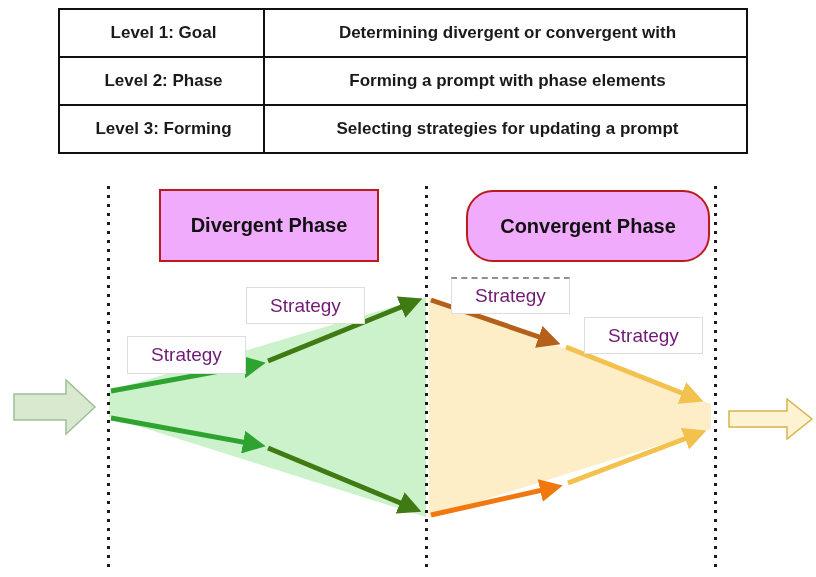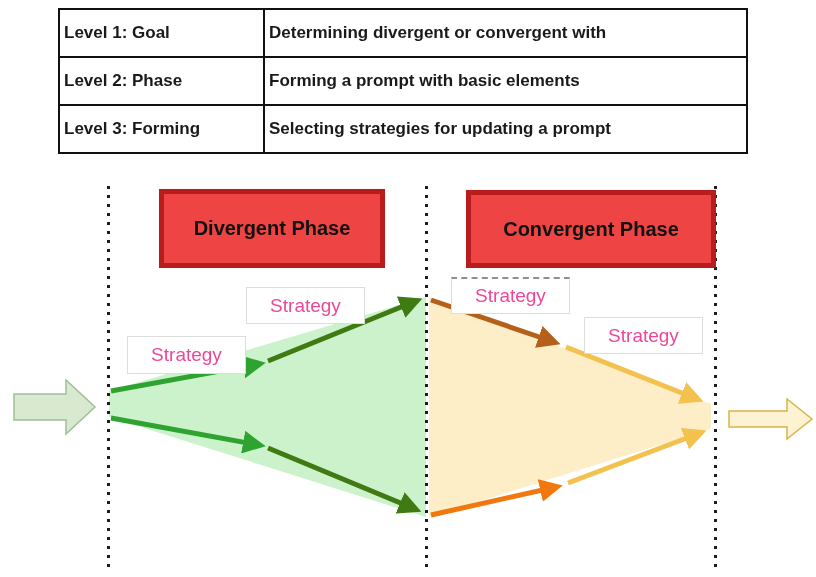--- a/index.html
+++ b/index.html
@@ -29,60 +29,61 @@
     table-layout: fixed;
   }
   table.levels td {
     border: 2px solid #111111;
     font-weight: bold;
     font-size: 17px;
     padding: 0 0 0 4px;
     vertical-align: middle;
     white-space: nowrap;
     overflow: hidden;
+    text-align: center;
   }
   table.levels col.c1 { width: 205px; }
   table.levels tr { height: 48px; }
   
   .diagram-svg {
     position: absolute;
     left: 0;
     top: 0;
     width: 816px;
     height: 577px;
   }
   .dotted-line {
     position: absolute;
     top: 186px;
     width: 3px;
     height: 384px;
     background: repeating-linear-gradient(to bottom, #1c1c1c 0px, #1c1c1c 3px, transparent 3px, transparent 9px);
   }
   .phase-label {
     position: absolute;
-    background: #ef4444;
-    border: 5px solid #b91c1c;
+    background: #f0abfc;
+    border: 2px solid #b91c1c;
     box-shadow: 0 0 0 1px rgba(0,0,0,0.02);
     display: flex;
     align-items: center;
     justify-content: center;
     font-weight: bold;
     font-size: 20px;
     color: #111111;
   }
   .strategy-label {
     position: absolute;
     background: #ffffff;
     border: 1px solid #dddddd;
     display: flex;
     align-items: center;
     justify-content: center;
     font-size: 19px;
     font-weight: normal;
-    color: #ec4899;
+    color: #701a75;
   }
   .strategy-label.dashed-top {
     border-top: 2px dashed #8f8f8f;
   }
 </style>
 </head>
 <body>
 
 <div class="canvas">
 
@@ -91,21 +92,21 @@
         <col class="c1">
         <col>
       </colgroup>
     <tbody>
       <tr>
         <td>Level 1: Goal</td>
         <td>Determining divergent or convergent with</td>
       </tr>
       <tr>
         <td>Level 2: Phase</td>
-        <td>Forming a prompt with basic elements</td>
+        <td>Forming a prompt with phase elements</td>
       </tr>
       <tr>
         <td>Level 3: Forming</td>
         <td>Selecting strategies for updating a prompt</td>
       </tr>
     </tbody>
   </table>
 
   <svg class="diagram-svg" viewBox="0 0 816 577">
     <defs>
@@ -143,20 +144,20 @@
 
     <polygon points="14,394 66,394 66,380 95,407 66,434 66,420 14,420" stroke-width="1.5" fill="#d8e9d0" stroke="#9fbf97"></polygon>
     <polygon points="729,411 787,411 787,399 812,419 787,439 787,427 729,427" stroke-width="1.5" fill="#fdf3d3" stroke="#d9b34a"></polygon>
   </svg>
 
   <div class="dotted-line" style="left:107px;"></div>
   <div class="dotted-line" style="left:425px;"></div>
   <div class="dotted-line" style="left:714px;"></div>
 
   <div class="phase-label" style="left:159px; top:189px; width:216px; height:69px;">Divergent Phase</div>
-  <div class="phase-label" style="left:466px; top:190px; width:240px; height:68px;">Convergent Phase</div>
+  <div class="phase-label" style="left:466px; top:190px; width:240px; height:68px;border-radius:27px;">Convergent Phase</div>
 
   <div class="strategy-label" style="left:127px; top:336px; width:117px; height:36px;">Strategy</div>
   <div class="strategy-label" style="left:246px; top:287px; width:117px; height:35px;">Strategy</div>
   <div class="strategy-label dashed-top" style="left:451px; top:277px; width:117px; height:34px;">Strategy</div>
   <div class="strategy-label" style="left:584px; top:317px; width:117px; height:35px;">Strategy</div>
 
 </div>
 
 </body></html>

